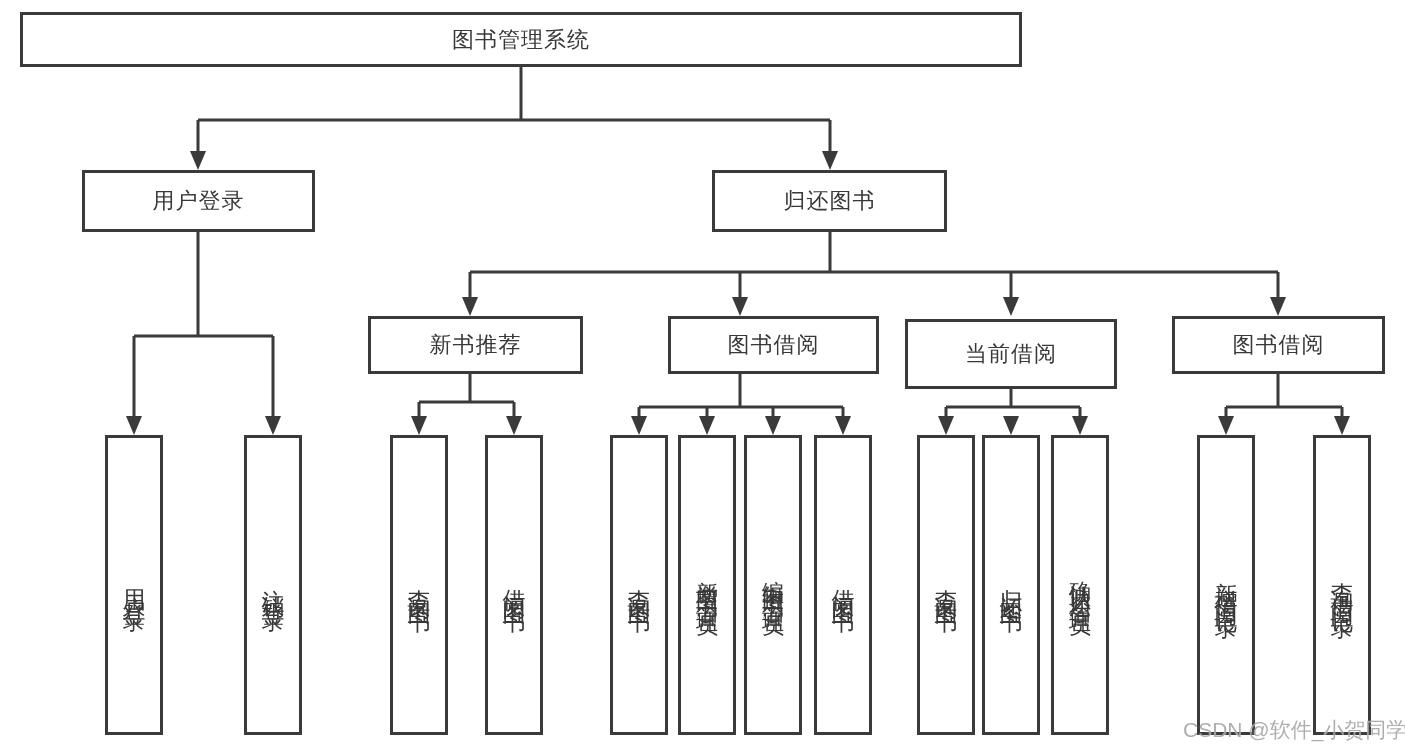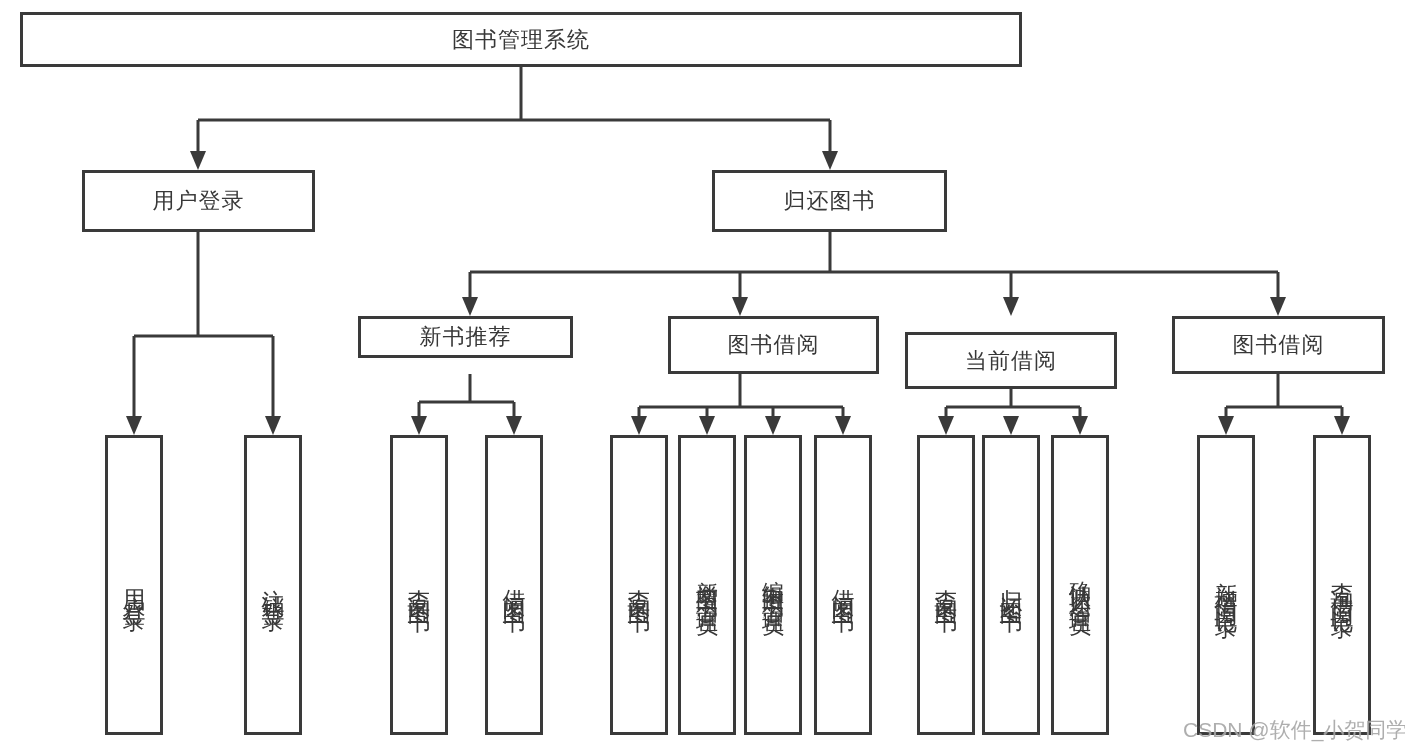--- a/index.html
+++ b/index.html
@@ -101,27 +101,27 @@
     <span>图书管理系统</span>
   </div>
 
   <div class="box hbox" style="left:82px;top:170px;width:233px;height:62px">
     <span>用户登录</span>
   </div>
   <div class="box hbox" style="left:712px;top:170px;width:235px;height:62px">
     <span>归还图书</span>
   </div>
 
-  <div class="box hbox" style="left:358px;top:316px;width:215px;height:42px">
+  <div class="box hbox" style="left:368px;top:316px;width:215px;height:58px">
     <span>新书推荐</span>
   </div>
   <div class="box hbox" style="left:668px;top:316px;width:211px;height:58px">
     <span>图书借阅</span>
   </div>
-  <div class="box hbox" style="left:905px;top:332px;width:212px;height:57px">
+  <div class="box hbox" style="left:905px;top:319px;width:212px;height:70px">
     <span>当前借阅</span>
   </div>
   <div class="box hbox" style="left:1172px;top:316px;width:213px;height:58px">
     <span>图书借阅</span>
   </div>
 
   <div class="box" style="left:105px;top:435px;width:58px;height:300px">
     <span class="vtext">用户登录</span>
   </div>
   <div class="box" style="left:244px;top:435px;width:58px;height:300px">

